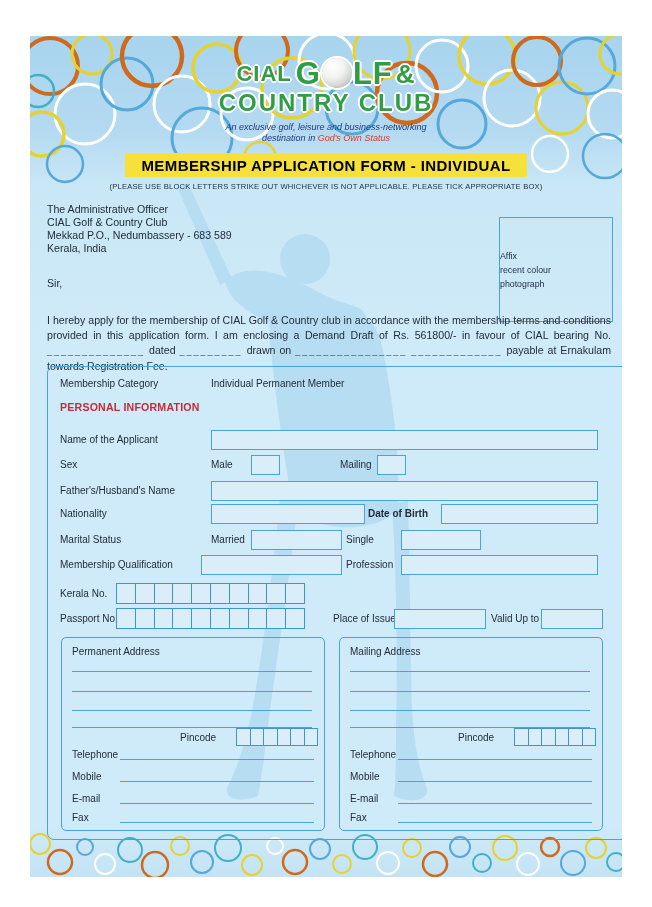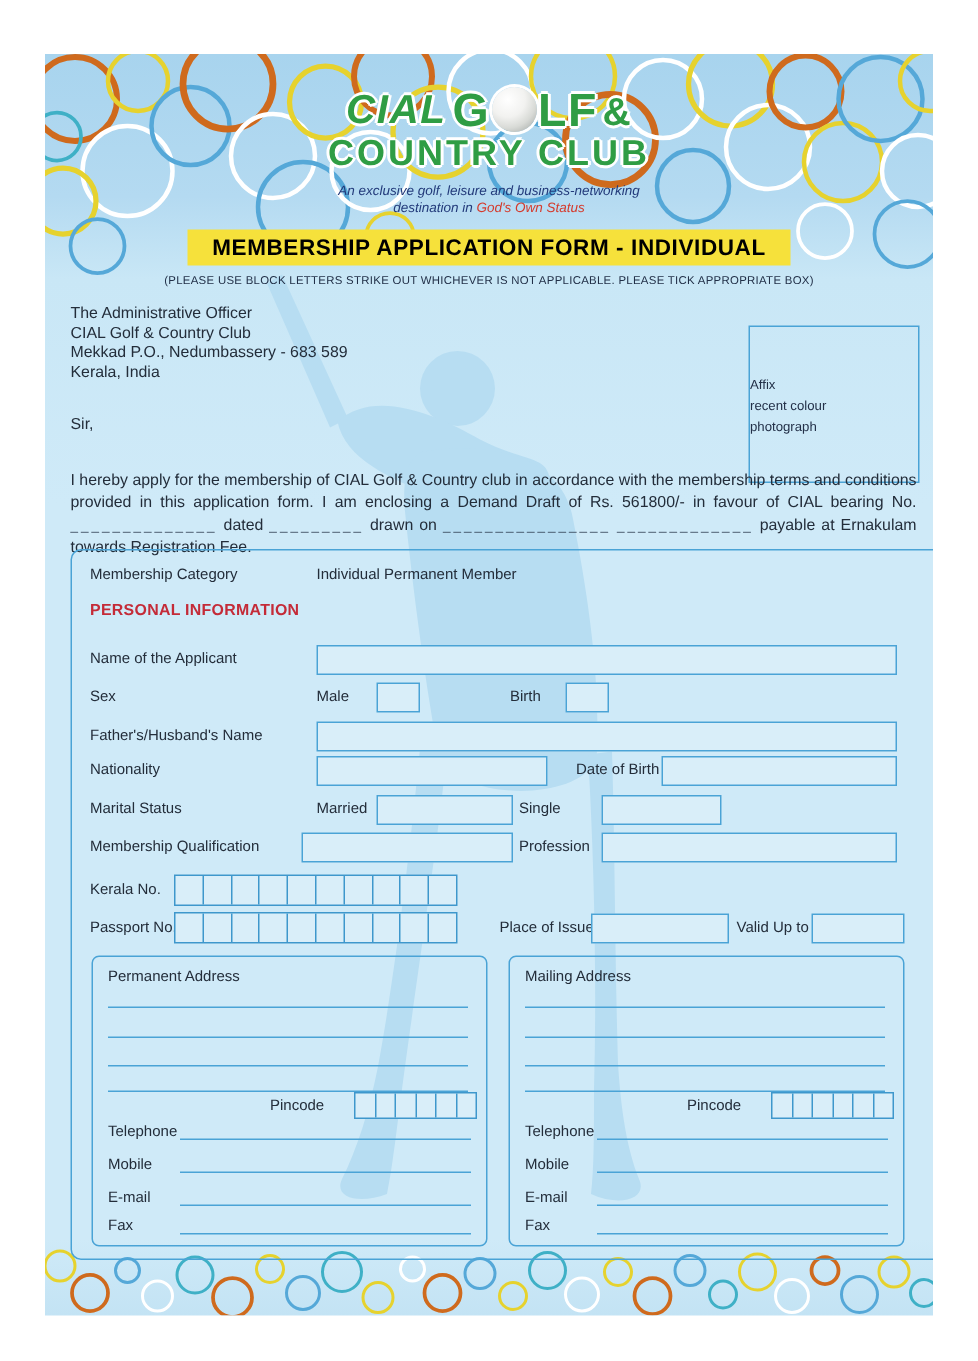--- a/index.html
+++ b/index.html
@@ -13,21 +13,21 @@
   .deco.top{top:0;}
   .deco.bottom{bottom:0;}
   .watermark{position:absolute;left:140px;top:145px;width:340px;height:650px;pointer-events:none;}
   .content{position:absolute;inset:0;z-index:2;color:#232d3a;}
 
   
   .brand{position:absolute;left:0;top:22px;width:100%;text-align:center;line-height:1;}
   .brand-row1{font-weight:bold;color:#2f9d44;
     text-shadow:-2px 0 #fff,2px 0 #fff,0 -2px #fff,0 2px #fff,-1px -1px #fff,1px 1px #fff,-1px 1px #fff,1px -1px #fff;
     letter-spacing:1px;display:flex;align-items:center;justify-content:center;gap:4px;}
-  .brand-cial{font-size:27px;font-style:italic;}
+  .brand-cial{font-size:22px;}
   .brand-golf{font-size:31px;display:inline-flex;align-items:center;}
   .golf-ball{display:inline-block;width:30px;height:30px;border-radius:50%;margin:0 1px;
     background:radial-gradient(circle at 35% 28%,#ffffff 0%,#f2f2f0 40%,#d8dad6 65%,#a9aeab 90%,#979d9a 100%);
     box-shadow:0 0 0 2px #fff;position:relative;top:-1px;}
   .brand-amp{font-size:26px;margin-left:3px;}
   .brand-row2{font-weight:bold;color:#2f9d44;font-size:24px;letter-spacing:2px;margin-top:2px;
     text-shadow:-2px 0 #fff,2px 0 #fff,0 -2px #fff,0 2px #fff,-1px -1px #fff,1px 1px #fff,-1px 1px #fff,1px -1px #fff;}
   .tagline{margin-top:7px;font-size:9px;font-style:italic;color:#223a7a;line-height:11px;font-weight:normal;}
   .tagline .red{color:#d53a2c;}
 
@@ -197,29 +197,29 @@
       <span class="abs val" style="left:163px;top:11px;">Individual Permanent Member</span>
 
       <span class="abs section-title" style="left:12px;top:34px;">PERSONAL INFORMATION</span>
 
       <span class="abs lbl" style="left:12px;top:67px;">Name of the Applicant</span>
       <div class="abs input" style="left:163px;top:63px;width:385px;"></div>
 
       <span class="abs lbl" style="left:12px;top:92px;">Sex</span>
       <span class="abs lbl" style="left:163px;top:92px;">Male</span>
       <div class="abs input" style="left:203px;top:88px;width:27px;"></div>
-      <span class="abs lbl" style="left:292px;top:92px;">Birth</span>
+      <span class="abs lbl" style="left:292px;top:92px;">Mailing</span>
       <div class="abs input" style="left:329px;top:88px;width:27px;"></div>
 
       <span class="abs lbl" style="left:12px;top:118px;">Father's/Husband's Name</span>
       <div class="abs input" style="left:163px;top:114px;width:385px;"></div>
 
       <span class="abs lbl" style="left:12px;top:141px;">Nationality</span>
       <div class="abs input" style="left:163px;top:137px;width:152px;"></div>
-      <span class="abs lbl" style="left:336px;top:141px;">Date of Birth</span>
+      <span class="abs lbl" style="left:320px;top:141px;font-weight:bold;">Date of Birth</span>
       <div class="abs input" style="left:393px;top:137px;width:155px;"></div>
 
       <span class="abs lbl" style="left:12px;top:167px;">Marital Status</span>
       <span class="abs lbl" style="left:163px;top:167px;">Married</span>
       <div class="abs input" style="left:203px;top:163px;width:89px;"></div>
       <span class="abs lbl" style="left:298px;top:167px;">Single</span>
       <div class="abs input" style="left:353px;top:163px;width:78px;"></div>
 
       <span class="abs lbl" style="left:12px;top:192px;">Membership Qualification</span>
       <div class="abs input" style="left:153px;top:188px;width:139px;"></div>

